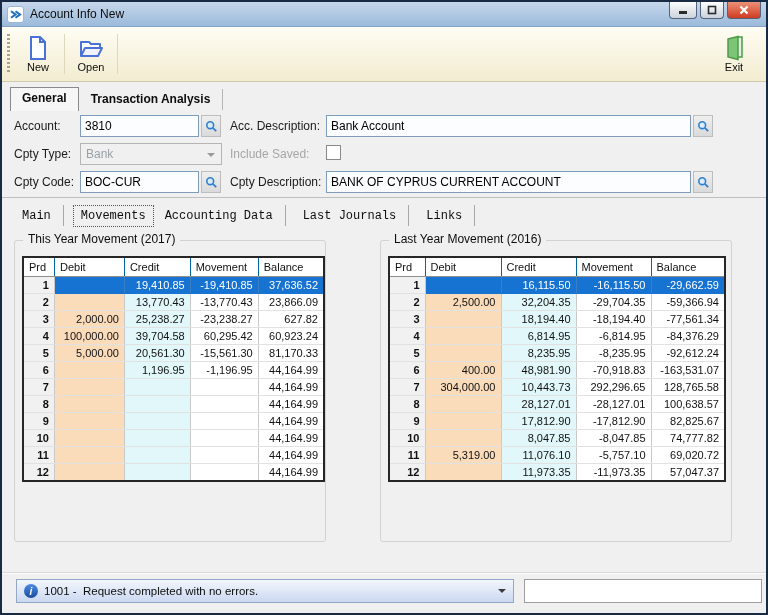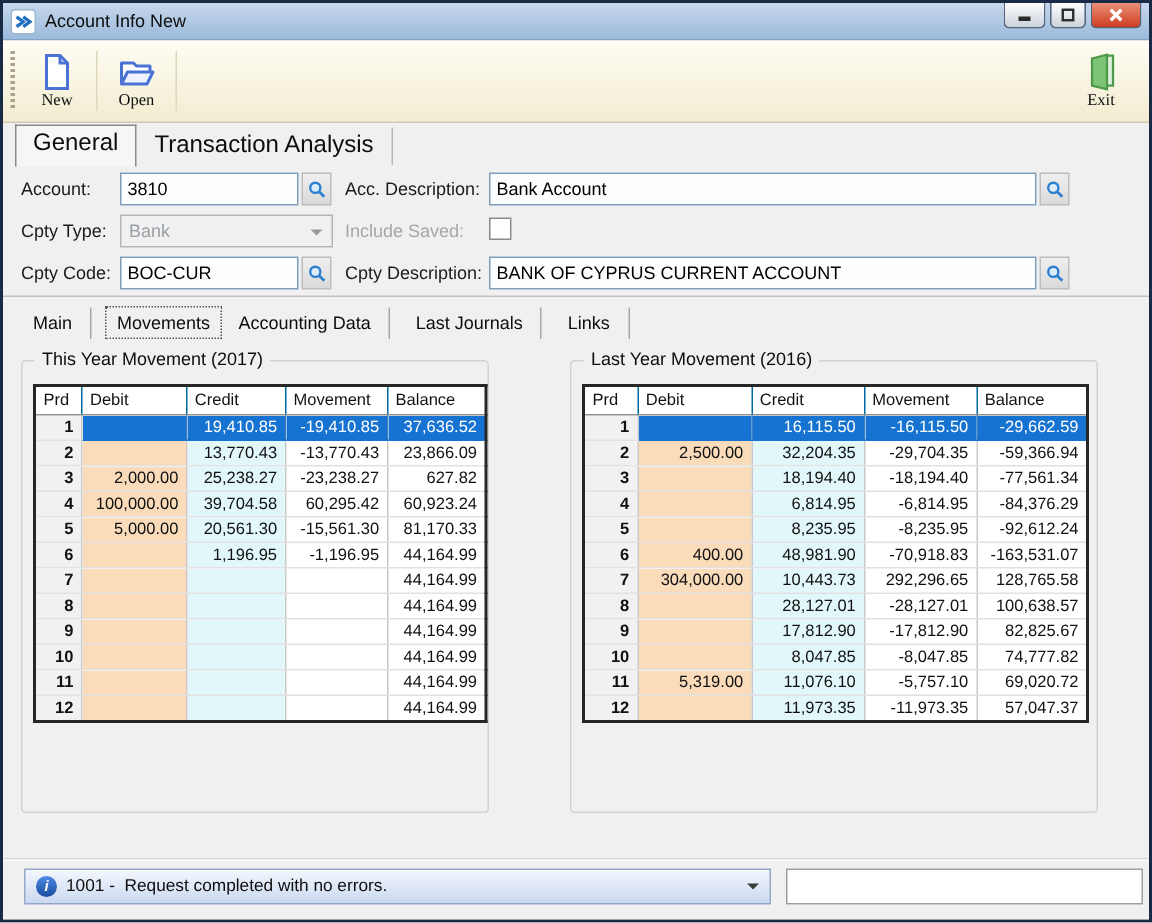--- a/index.html
+++ b/index.html
@@ -20,46 +20,46 @@
           background:linear-gradient(#fdfdfd,#ccd3dc); display:flex; align-items:center; justify-content:center; }
   .wbtn.min { width:28px; } .wbtn.max { width:24px; }
   .wbtn.close { width:34px; background:linear-gradient(#eb9177,#cf3c22); }
 
   
   .toolbar { height:55px; background:linear-gradient(#fffdf4,#f2ecd0); border-bottom:1px solid #cfc9ad;
              display:flex; align-items:stretch; padding:2px 8px 2px 3px; }
   .grip { width:3px; margin:5px 4px 5px 2px;
           background:repeating-linear-gradient(#a8a38a 0 2px, transparent 2px 4px); }
   .tbtn { width:48px; display:flex; flex-direction:column; align-items:center; justify-content:center;
-          gap:0; font-size:11px; color:#0d0d0d; cursor:default;font-family:Liberation Serif, serif; }
+          gap:0; font-size:11px; color:#0d0d0d; cursor:default; }
   .tsep { width:1px; background:#ddd7bb; margin:5px 2px; }
   .exitwrap { margin-left:auto; display:flex; }
 
   
   .page { position:relative; height:531px; background:#f0f0f0; }
 
-  .tabstrip { position:absolute; left:8px; top:5px; display:flex; align-items:flex-end; height:23px; font-size:16px; }
+  .tabstrip { position:absolute; left:8px; top:5px; display:flex; align-items:flex-end; height:23px; font-size:12px;font-weight:bold; }
   .tab { padding:3px 12px 4px; color:#0d0d0d; border-right:1px solid #b5b5b5; }
   .tab.selected { background:#f6f6f6; border:1px solid #8a8a8a; border-bottom:none;
                   padding:3px 11px 6px; margin-bottom:-1px; border-right:1px solid #8a8a8a; }
 
   .flabel { position:absolute; font-size:12px; color:#1a1a1a; white-space:nowrap; }
   .flabel.dim { color:#a6a6a6; }
   .tinput { position:absolute; height:22px; border:1px solid #7f9db9; background:#fcfdff;
             font-family:"Liberation Sans",sans-serif; font-size:12px; color:#000; padding:0 4px; }
   .sbtn { position:absolute; width:20px; height:22px; border:1px solid #bdbdbd;
           background:linear-gradient(#efefef,#dadada); display:flex; align-items:center; justify-content:center; }
   .dselect { position:absolute; height:22px; border:1px solid #b5b5b5; background:#f0f0f0;
              font-size:12px; color:#9aa0a6; padding:3px 5px; }
   .dselect .arrow { position:absolute; right:6px; top:9px; width:0; height:0;
                     border-left:4px solid transparent; border-right:4px solid transparent; border-top:4px solid #9a9a9a; }
   .checkbox { position:absolute; width:15px; height:15px; background:#fff; border:1px solid #8a8a8a; }
 
   .subtabs { position:absolute; left:0; top:115px; width:100%; border-top:1px solid #bfbfbf;
-             padding:7px 0 6px 13px; display:flex; align-items:flex-start; font-size:12px; color:#0d0d0d; }
+             padding:7px 0 6px 13px; display:flex; align-items:center; font-size:12px; color:#0d0d0d;font-family:Liberation Mono, monospace; }
   .stab { padding:3px 7px; margin-right:5px; white-space:nowrap; }
   .stab.selected { outline:1px dotted #555; }
   .ssep { width:1px; height:21px; background:#a8a8a8; margin-right:10px; }
 
   
   .groupbox { position:absolute; top:158px; height:302px; border:1px solid #d2d2d2; border-radius:3px; }
   .gb-left  { left:12px;  width:312px; }
   .gb-right { left:378px; width:352px; }
   .legend { position:absolute; top:-9px; left:8px; background:#f0f0f0; padding:0 5px; font-size:12px; color:#0d0d0d; }
 

